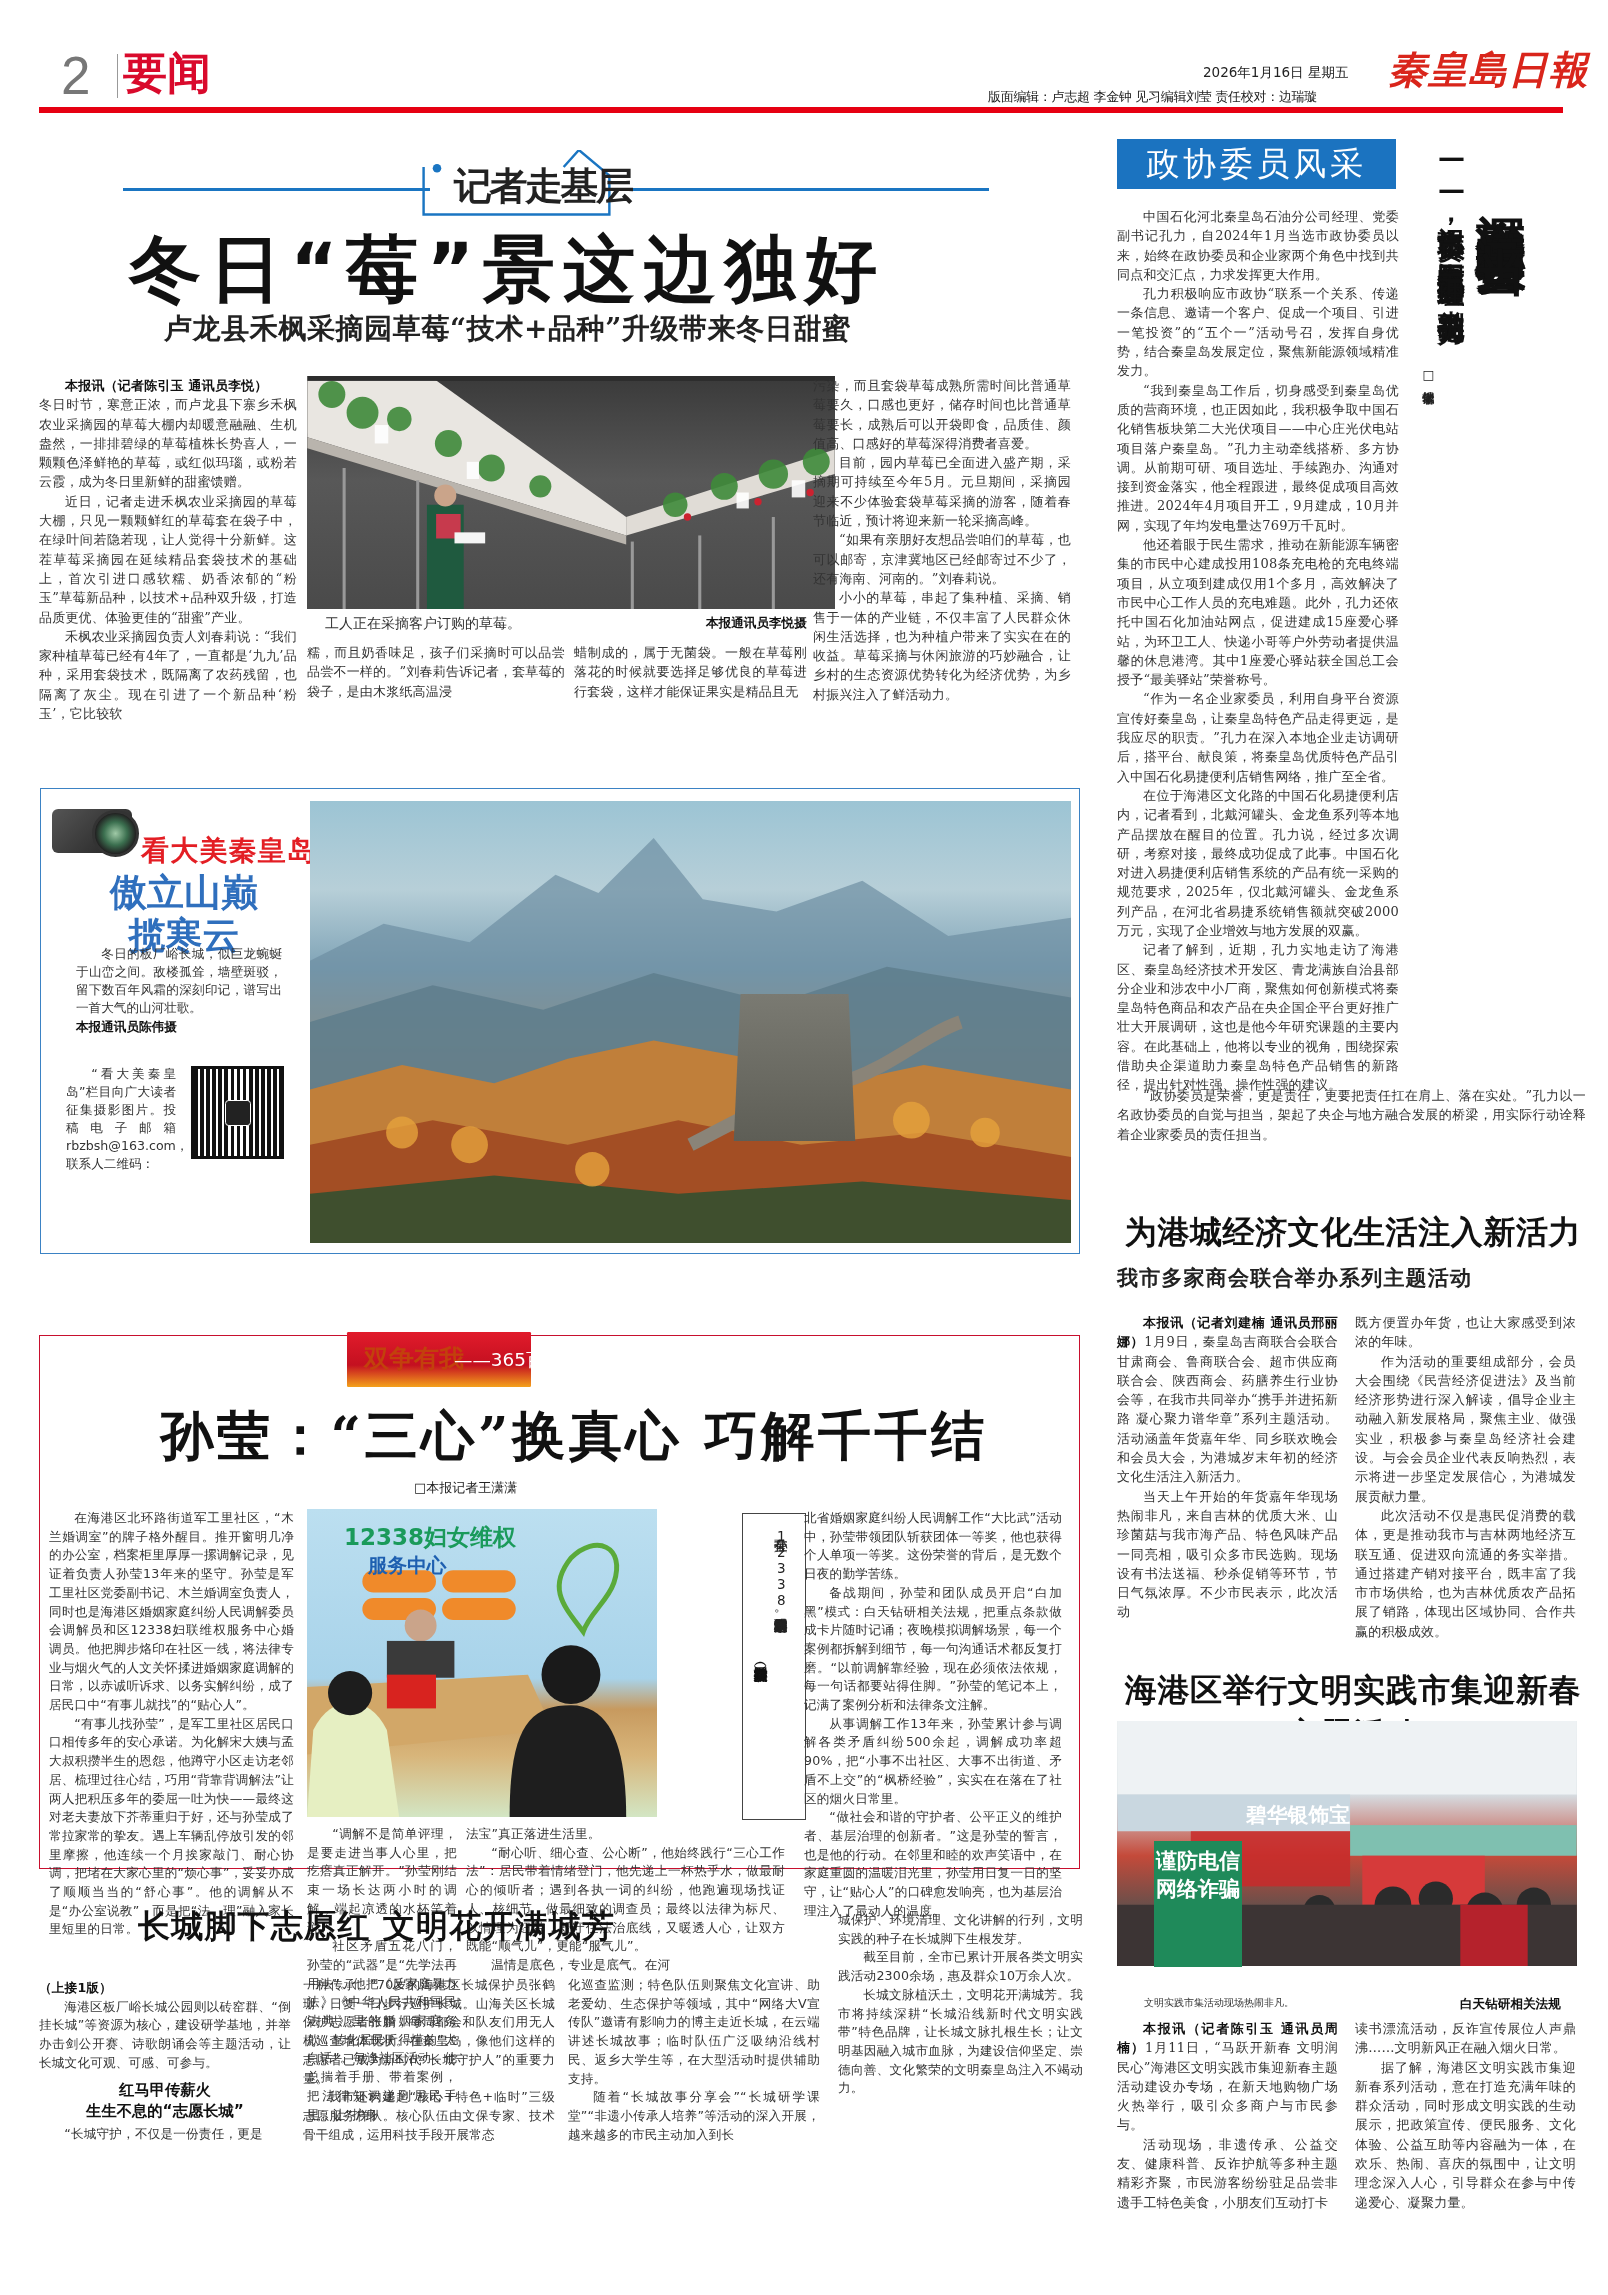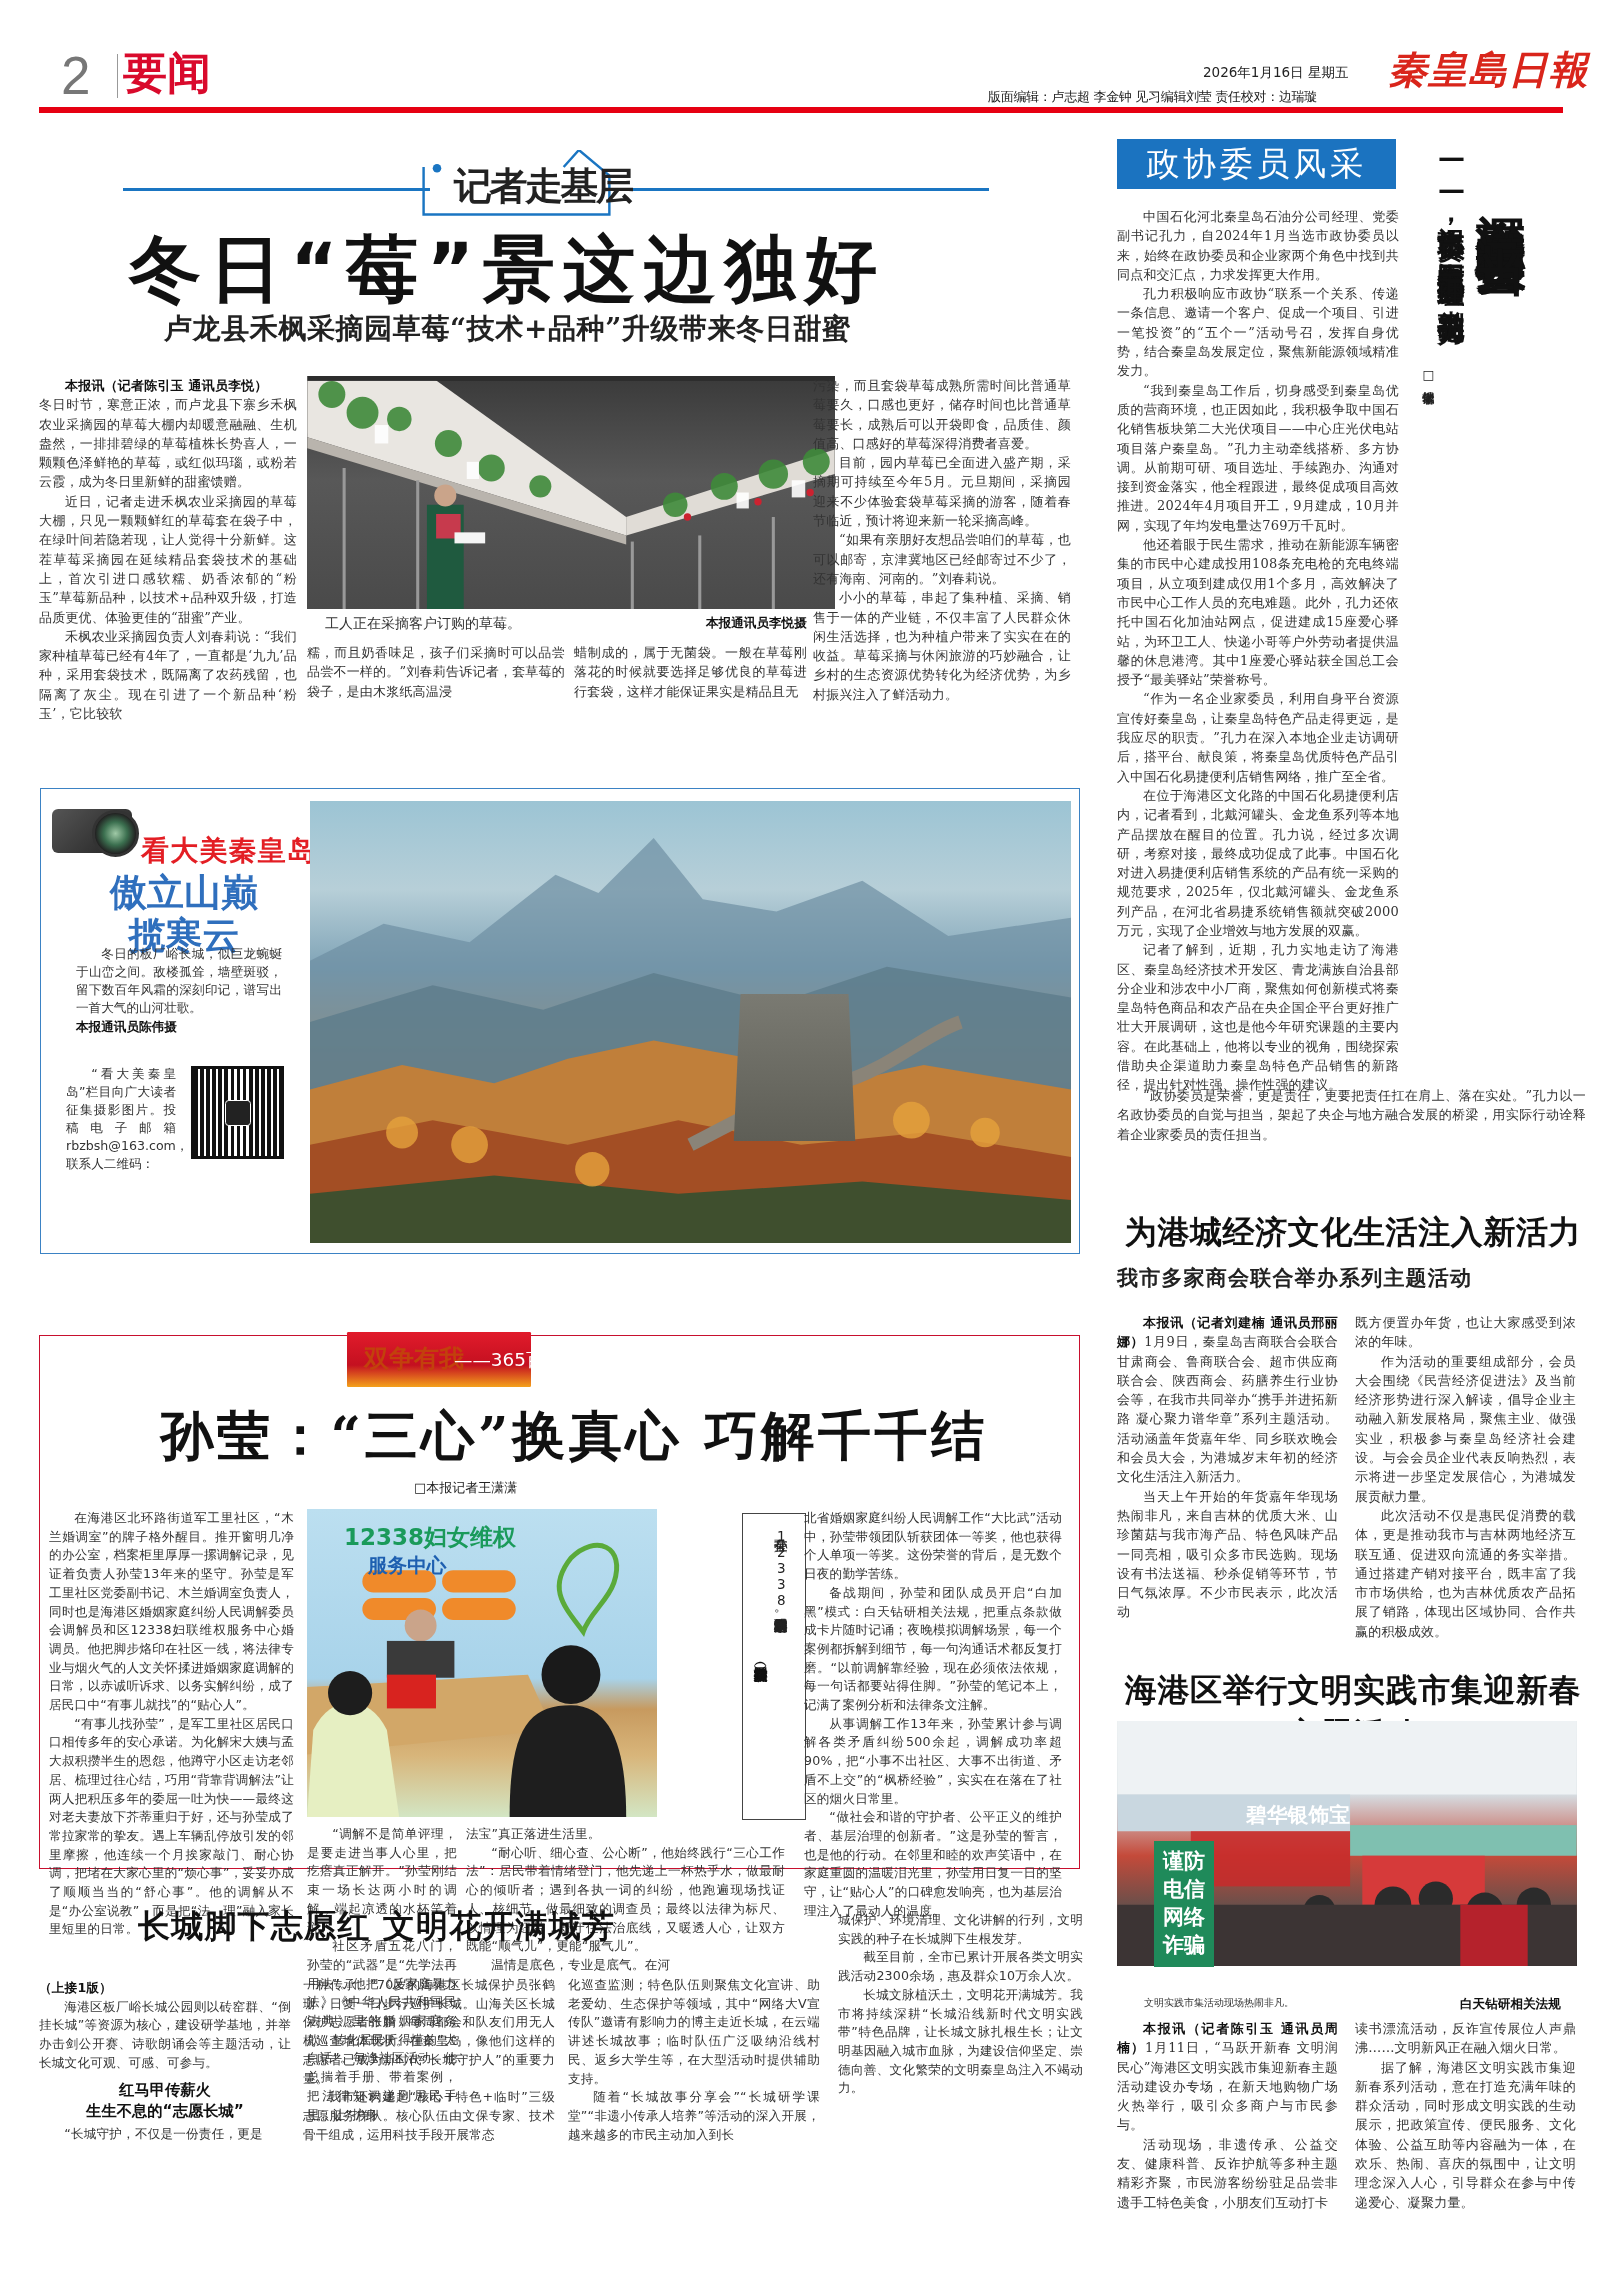--- a/index.html
+++ b/index.html
@@ -54,21 +54,21 @@
 #zx-body{left:1117px;top:207px;width:282px}
 #zx-body-tail{left:1117px;top:957px;width:469px}
 
 #hk-title{left:1117px;top:1211px;width:472px;text-align:center;font-size:32px;font-weight:bold;color:#111;letter-spacing:0.6px}
 #hk-sub{left:1117px;top:1264px;width:472px;text-align:left;font-size:21px;font-weight:bold;color:#222;font-family:"DejaVu Sans",sans-serif;letter-spacing:1.2px}
 #hk-col1{left:1117px;top:1313px;width:221px}
 #hk-col2{left:1355px;top:1313px;width:221px}
 
 #wm-title{left:1117px;top:1669px;width:472px;text-align:center;font-size:32px;font-weight:bold;color:#111;letter-spacing:0.6px}
 #photo-market{left:1117px;top:1721px;width:460px;height:245px;background:linear-gradient(180deg,#e8ecef 0%,#d6dde2 30%,#c44a3a 55%,#6b4f4a 75%,#2a2a2a 100%)}
-#market-banner{left:1154px;top:1841px;width:60px;height:126px;background:#1f8a5a;color:#fff;font-size:21px;font-weight:bold;text-align:center;padding-top:6.1px;font-family:"DejaVu Sans",sans-serif}
+#market-banner{left:1154px;top:1841px;width:88px;height:126px;background:#1f8a5a;color:#fff;font-size:21px;font-weight:bold;text-align:center;padding-top:6.1px;font-family:"DejaVu Sans",sans-serif}
 #market-cap{left:1144px;top:1996px;font-size:10px;color:#333;font-family:"DejaVu Sans",sans-serif}
 #market-credit{left:1460px;top:1996px;font-size:12.6px;color:#111;font-weight:bold;font-family:"DejaVu Sans",sans-serif}
 #wm-col1{left:1117px;top:2019px;width:221px}
 #wm-col2{left:1355px;top:2019px;width:221px}
 
 #sb-col1{left:39px;top:376px;width:258px}
 #sb-caption{left:325px;top:615px;font-size:14px;color:#333;font-family:Liberation Sans, sans-serif}
 #sb-credit{left:706px;top:615px;font-size:12.6px;color:#111;font-weight:bold;font-family:"DejaVu Sans",sans-serif}
 #sb-col2{left:307px;top:643px;width:258px}
 #sb-col3{left:574px;top:643px;width:258px}

